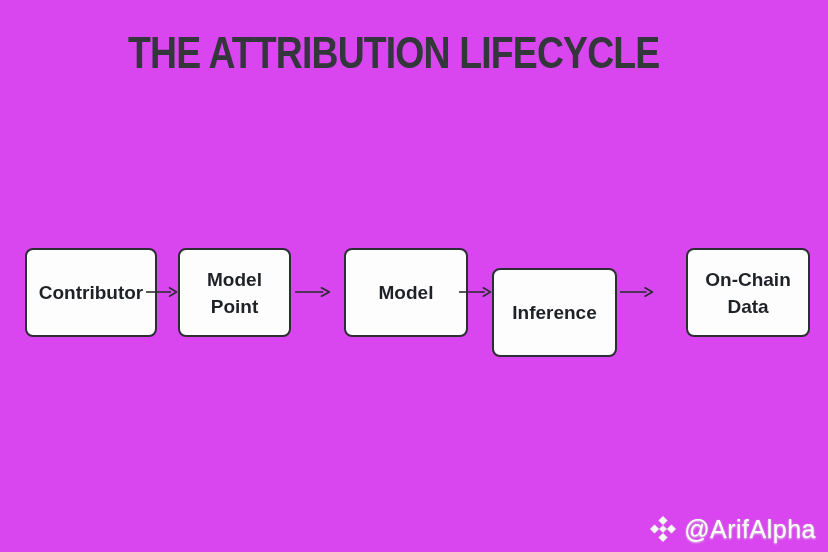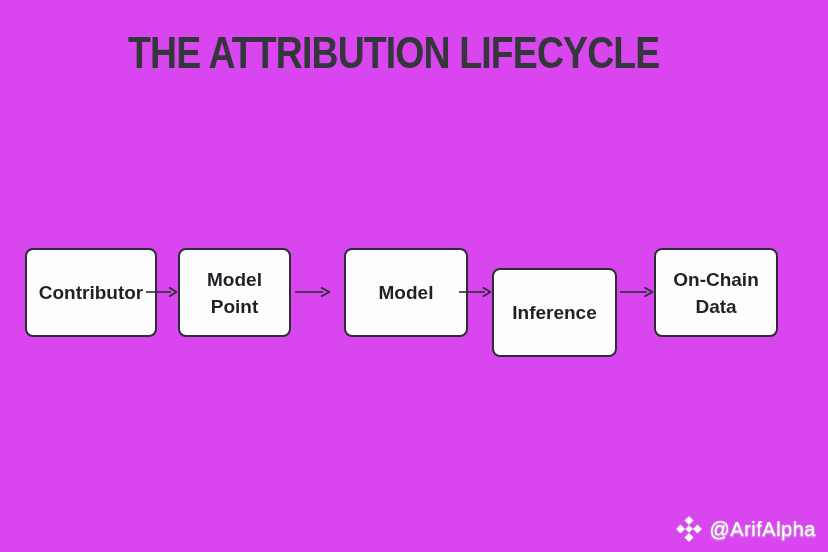--- a/index.html
+++ b/index.html
@@ -47,42 +47,42 @@
     font-size: 19px;
     font-weight: 700;
     line-height: 27px;
     color: #1e2126;
     white-space: nowrap;
   }
   .s1 { left: 25px;  width: 132px; }
   .s2 { left: 178px; width: 113px; }
   .s3 { left: 344px; width: 124px; }
   .s4 { left: 492px; width: 125px; margin-top: 20px; }
-  .s5 { left: 654px; width: 124px; }
+  .s5 { left: 686px; width: 124px; }
   .arrow {
     position: absolute;
     top: 285px;
     height: 14px;
   }
   .a1 { left: 145px; width: 33px; }
   .a2 { left: 294px; width: 37px; }
   .a3 { left: 458px; width: 34px; }
   .a4 { left: 619px; width: 35px; }
   .arrow svg { display: block; width: 100%; height: 100%; }
   .watermark {
     position: absolute;
     right: 12px;
     bottom: 8px;
     display: flex;
     align-items: center;
     gap: 6px;
   }
   .watermark-icon svg { display: block; }
   .watermark-text {
-    font-size: 20px;
+    font-size: 25px;
     font-weight: 400;
     color: #fdfdfd;
     text-shadow: 0 0 1px #c9c9c9, 0 1px 2px #dcdcdc;
     letter-spacing: 0.5px;
   }
 </style>
 </head>
 <body>
 
 <div class="canvas">

